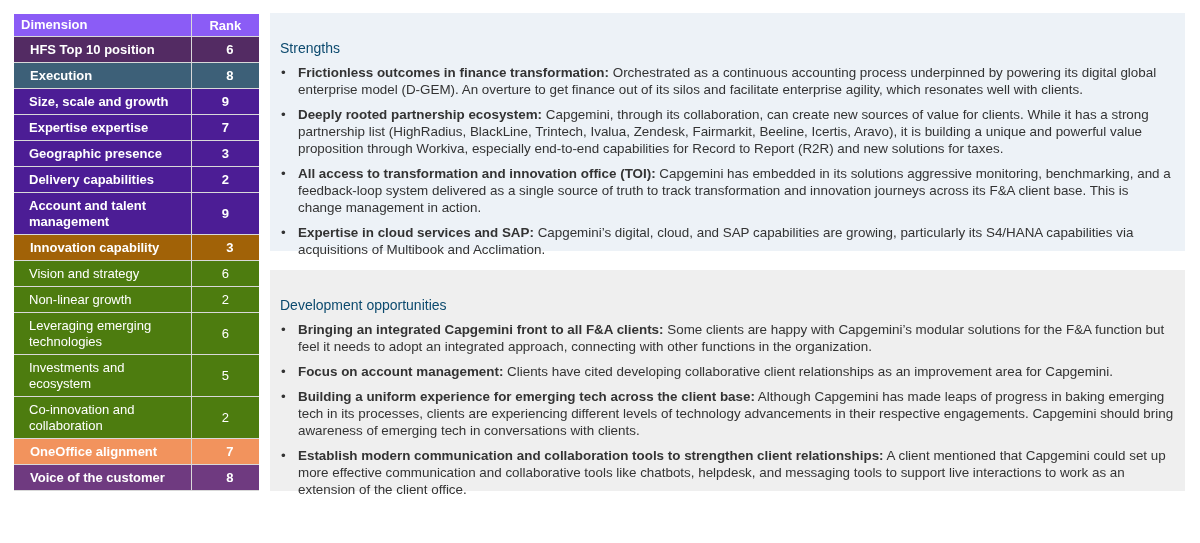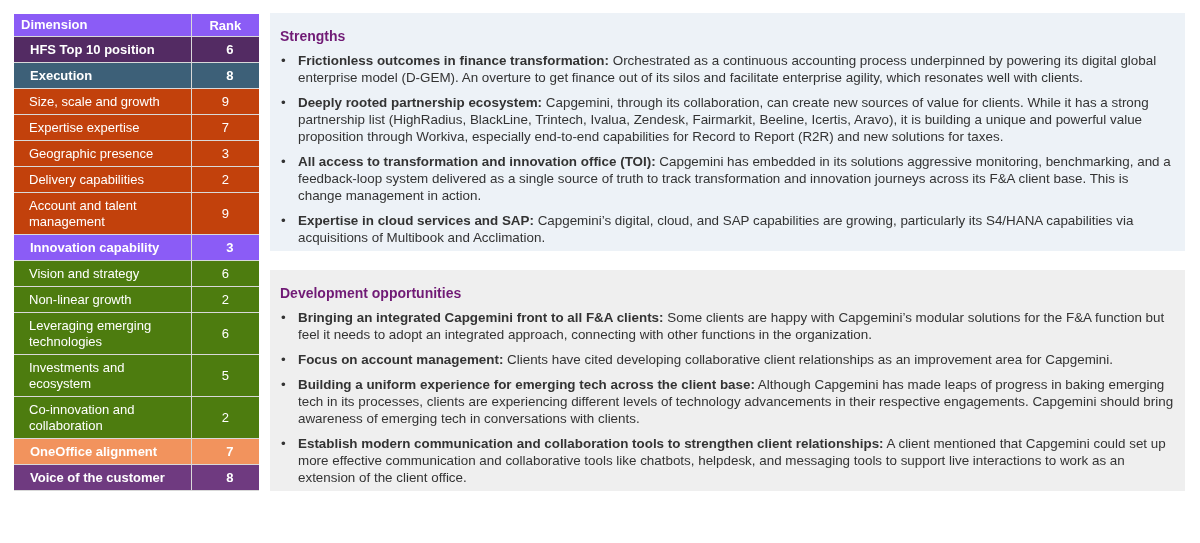--- a/index.html
+++ b/index.html
@@ -13,30 +13,30 @@
   .row-head th { background: #8b5cf6; height: 22px; font-weight: bold; text-align: left; }
   .row-head th.c-rank { text-align: center; }
   .row-head th.c-dim span { padding-left: 7px; }
   .row-main td { font-weight: bold; height: 25px; padding-left: 9px; }
   .row-main td.c-dim span { padding-left: 7px; }
   .row-sub td { height: 25px; }
   .row-sub td.c-dim span { padding-left: 15px; padding-right: 6px; }
   .row-sub.tall td { height: 41px; }
   .bg-purple-dark { background: #532b63; }
   .bg-teal { background: #3d6078; }
-  .bg-teal-light { background: #c2410c; }
-  .bg-grey { background: #8b5cf6; }
+  .bg-teal-light { background: #4c1d95; font-weight: bold; }
+  .bg-grey { background: #a16207; }
   .bg-grey-light { background: #4d7c0f; }
   .bg-orange { background: #f2935d; margin-left: 32px; }
   .bg-purple { background: #6f3a80; }
 
   .panel { position: absolute; left: 270px; width: 915px; box-sizing: border-box; padding: 10px 10px 0 10px; color: #333333; }
   .panel-strengths { top: 13px; height: 238px; background: #edf2f7; }
   .panel-dev { top: 270px; height: 221px; background: #efefef; }
-  .panel h2 { margin: 4px 0 7px 0; font-size: 14px; font-weight: bold; color: #701a75; line-height: 18px; }
+  .panel h2 { margin: 16px 0 7px 0; font-size: 14px; font-weight: normal; color: #0c4a6e; line-height: 18px; }
   .panel ul { margin: 0; padding: 0; list-style: none; }
   .panel li { position: relative; padding-left: 18px; font-size: 13.4px; line-height: 17px; margin-bottom: 8px; color: #333333; }
   .panel li .bullet { position: absolute; left: 1px; top: 0; }
   .panel li b { font-weight: bold; }
 </style>
 </head>
 <body>
 
 <table class="rank-table">
   <thead>

